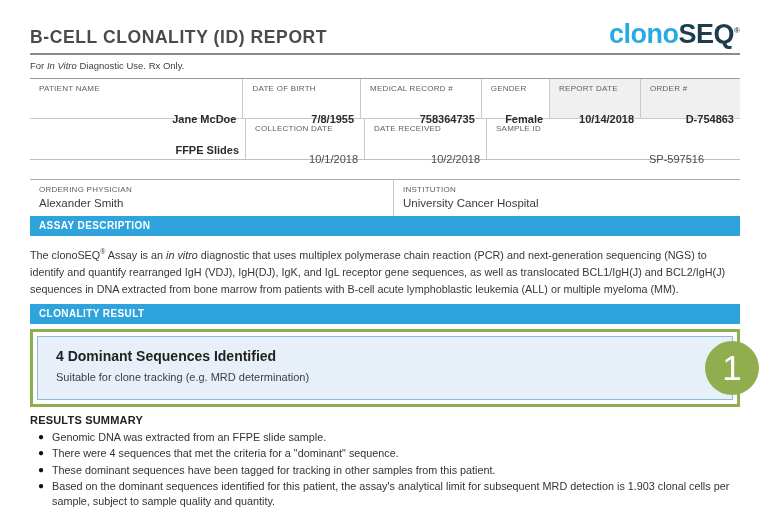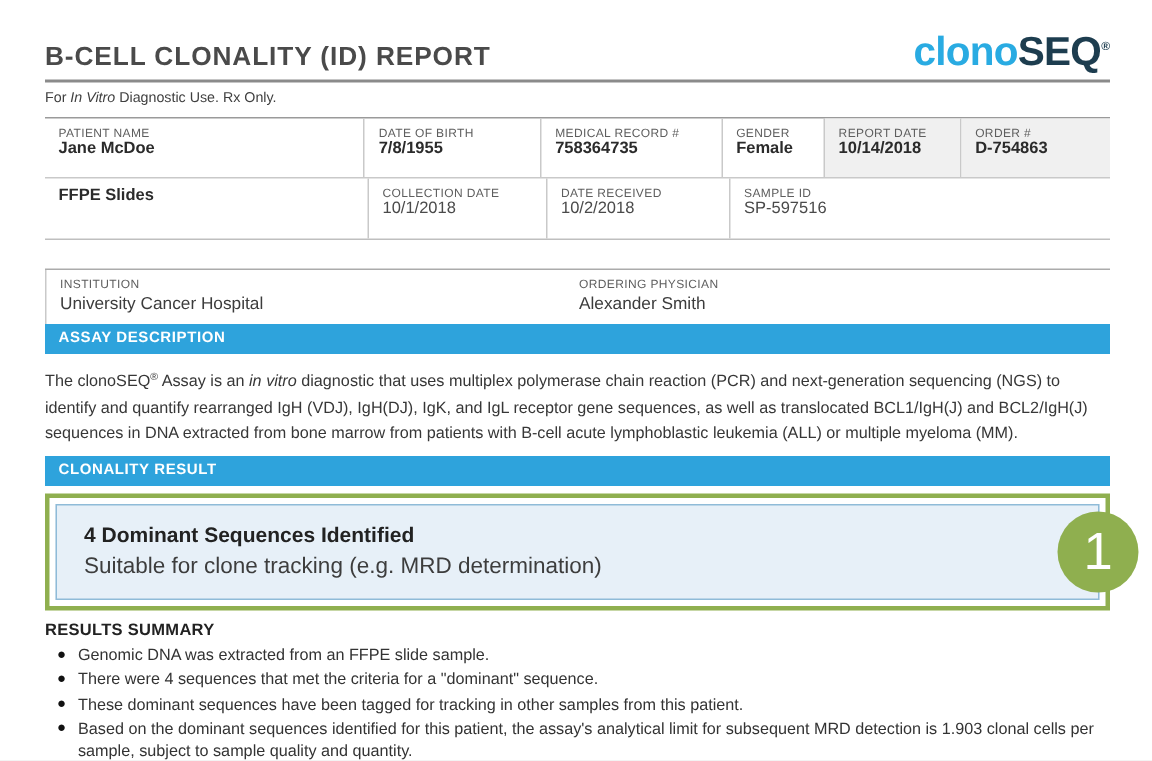--- a/index.html
+++ b/index.html
@@ -21,21 +21,21 @@
   .rule { border:none; border-top:2px solid #8b8b8b; margin-top:5px; }
   .subtitle { font-size:9.5px; color:#3f3f3f; margin-top:5px; margin-bottom:7px; }
 
   
   .ptable { border-top:1px solid #9a9a9a; border-bottom:1px solid #bfbfbf; font-size:0; }
   .prow { display:flex; border-bottom:1px solid #c9c9c9; height:40px; }
   .prow:last-child { border-bottom:none; }
   .pcell { padding:5px 6px 0 9px; border-right:1px solid #c9c9c9; }
   .pcell:last-child { border-right:none; }
   .pcell .lbl { font-size:8px; color:#5e5e5e; letter-spacing:0.25px; text-transform:uppercase; }
-  .pcell .val { font-size:11px; font-weight:bold; color:#2b2b2b; margin-top:0; }
+  .pcell .val { font-size:11px; font-weight:bold; color:#2b2b2b; margin-top:20px;text-align:right; }
   .pcell .val.reg { font-weight:normal; color:#4a4a4a; }
   .pcell.gray { background:#f0f0f0; }
   .c1{width:216px;} .c2{width:119px;} .c3{width:122px;} .c4{width:69px;} .c5{width:92px;} .c6{width:100px;}
   .c4b{width:223px; border-right:none !important;}
 
   
   .phys { display:flex; border-top:1px solid #ababab; margin-top:19px; }
   .phys .pc { padding:5px 4px 7px 9px; }
   .phys .pc1 { width:363px; }
   .phys .pc2 { flex:1; border-left:1px solid #c9c9c9; }
@@ -47,21 +47,21 @@
             letter-spacing:0.4px; height:20px; line-height:20px; padding-left:9px; }
 
   
   .assay-text { font-size:10.8px; line-height:17px; color:#373737; margin:7px 0 6px 0; }
   .assay-text sup { font-size:7px; }
 
   
   .result-outer { position:relative; border:3px solid #8FAF4F; background:#ffffff; padding:4px; margin-top:5px; }
   .result-inner { border:1px solid #8FBBD8; background:#E7F0F8; padding:9px 18px 11px 18px; }
   .result-headline { font-size:14px; font-weight:bold; color:#222; line-height:21px; }
-  .result-subline { font-size:15px; color:#3d3d3d; line-height:21px; }
+  .result-subline { font-size:11px; color:#3d3d3d; line-height:21px; }
   .badge { position:absolute; right:-22px; top:50%; transform:translateY(-50%);
            width:54px; height:54px; border-radius:50%; background:#8FAF4F;
            color:#fff; display:flex; align-items:center; justify-content:center;
            font-size:35px; font-weight:400; z-index:2; }
 
   
   .summary { margin-top:7px; }
   .summary-title { font-size:11px; font-weight:bold; color:#222; letter-spacing:0.2px; }
   .summary ul { list-style:none; margin-top:4px; }
   .summary li { display:flex; font-size:10.8px; line-height:14.5px; color:#333; margin-bottom:2px; }
@@ -125,27 +125,27 @@
           <div class="val reg">10/2/2018</div>
         </div>
         <div class="pcell c4b">
           <div class="lbl">SAMPLE ID</div>
           <div class="val reg">SP-597516</div>
         </div>
       </div>
     </div>
 
     <div class="phys">
+      <div class="pc pc1">
+        <div class="lbl">ORDERING PHYSICIAN</div>
+        <div class="val">Alexander Smith</div>
+      </div>
       <div class="pc pc2">
         <div class="lbl">INSTITUTION</div>
         <div class="val">University Cancer Hospital</div>
-      </div>
-      <div class="pc pc1">
-        <div class="lbl">ORDERING PHYSICIAN</div>
-        <div class="val">Alexander Smith</div>
       </div>
     </div>
 
     <div class="banner">ASSAY DESCRIPTION</div>
     <div class="assay-text">
       <span>The clonoSEQ</span><sup>®</sup><span> Assay is an </span><i>in vitro</i><span> diagnostic that uses multiplex polymerase chain reaction (PCR) and next-generation sequencing (NGS) to identify and quantify rearranged IgH (VDJ), IgH(DJ), IgK, and IgL receptor gene sequences, as well as translocated BCL1/IgH(J) and BCL2/IgH(J) sequences in DNA extracted from bone marrow from patients with B-cell acute lymphoblastic leukemia (ALL) or multiple myeloma (MM).</span>
     </div>
 
     <div class="banner">CLONALITY RESULT</div>
     <div class="result-outer">

